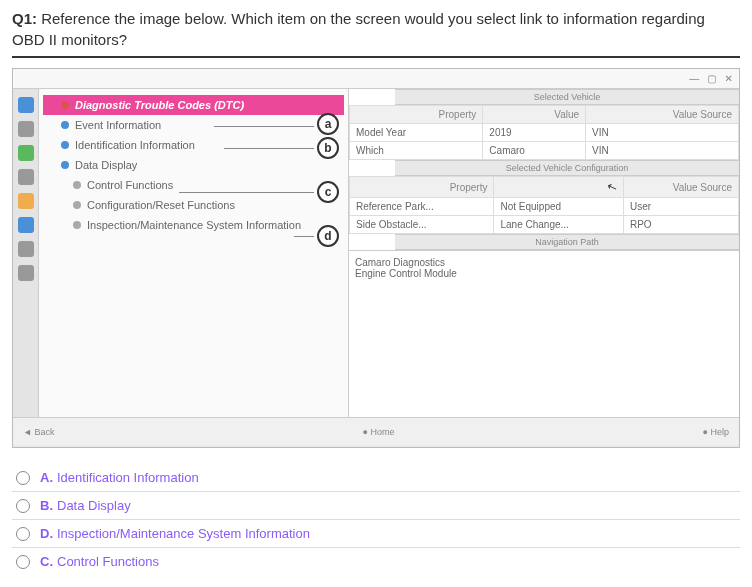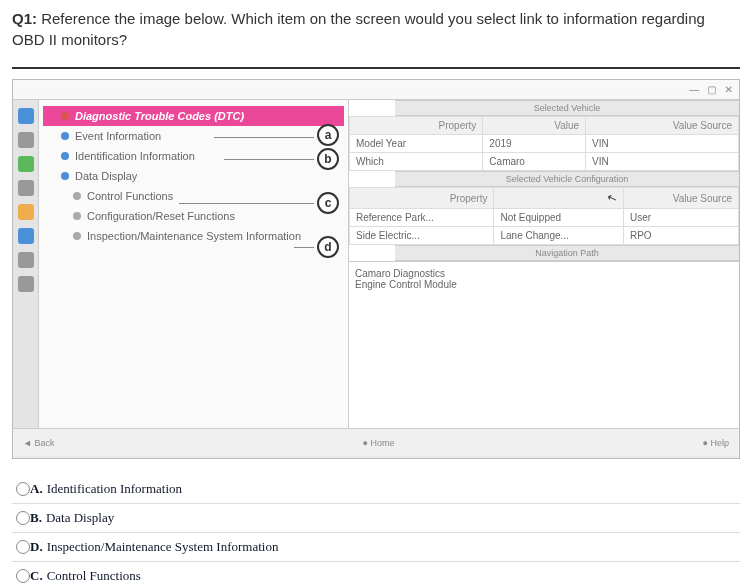--- a/index.html
+++ b/index.html
@@ -16,21 +16,21 @@
     }
     .page {
       padding: 8px 12px;
       background: #fff;
       height: 100%;
     }
     .question-header {
       font-size: 15px;
       color: #333;
       line-height: 1.4;
-      padding-bottom: 17px;
+      padding-bottom: 6px;
       border-bottom: 2px solid #333;
       margin-bottom: 10px;
     }
     .question-header .q-label {
       font-weight: bold;
     }
     .app-window {
       border: 1px solid #bbb;
       background: linear-gradient(to bottom, #f8f8f8, #eaeaea);
       height: 380px;
@@ -182,25 +182,25 @@
       padding: 0 10px;
       font-size: 9px;
       color: #888;
     }
     .answers {
       padding: 4px 0;
     }
     .answer-row {
       display: flex;
       align-items: center;
+      gap: 10px;
       padding: 6px 4px;
       border-bottom: 1px solid #ddd;
       font-size: 13px;
-      color: #0f172a;
-      font-family: Liberation Serif, serif;
+      color: #8b5cf6;
     }
     .answer-row:last-child { border-bottom: none; }
     .radio {
       width: 14px;
       height: 14px;
       border: 1.5px solid #888;
       border-radius: 50%;
       flex-shrink: 0;
     }
     .answer-label { font-weight: normal; }
@@ -311,21 +311,21 @@
             <th>Property</th>
             <th style="position:relative;"><span class="cursor-arrow">↖</span></th>
             <th>Value Source</th>
           </tr>
           <tr>
             <td>Reference Park...</td>
             <td>Not Equipped</td>
             <td>User</td>
           </tr>
           <tr>
-            <td>Side Electric...</td>
+            <td>Side Obstacle...</td>
             <td>Lane Change...</td>
             <td>RPO</td>
           </tr>
         </tbody>
           </table>
         <div class="panel-section-header">Navigation Path</div>
         <div class="bottom-section">
           <div>Camaro Diagnostics</div>
           <div>Engine Control Module</div>
         </div>

